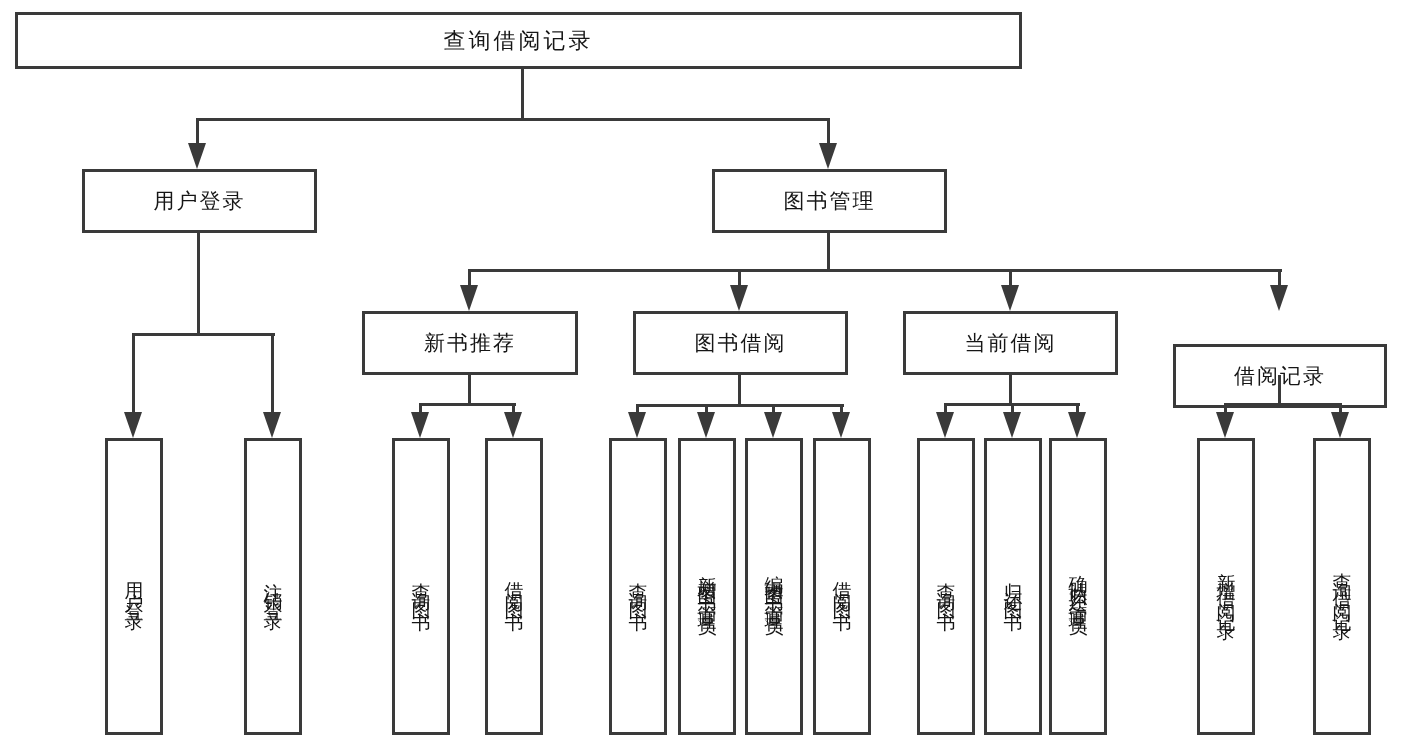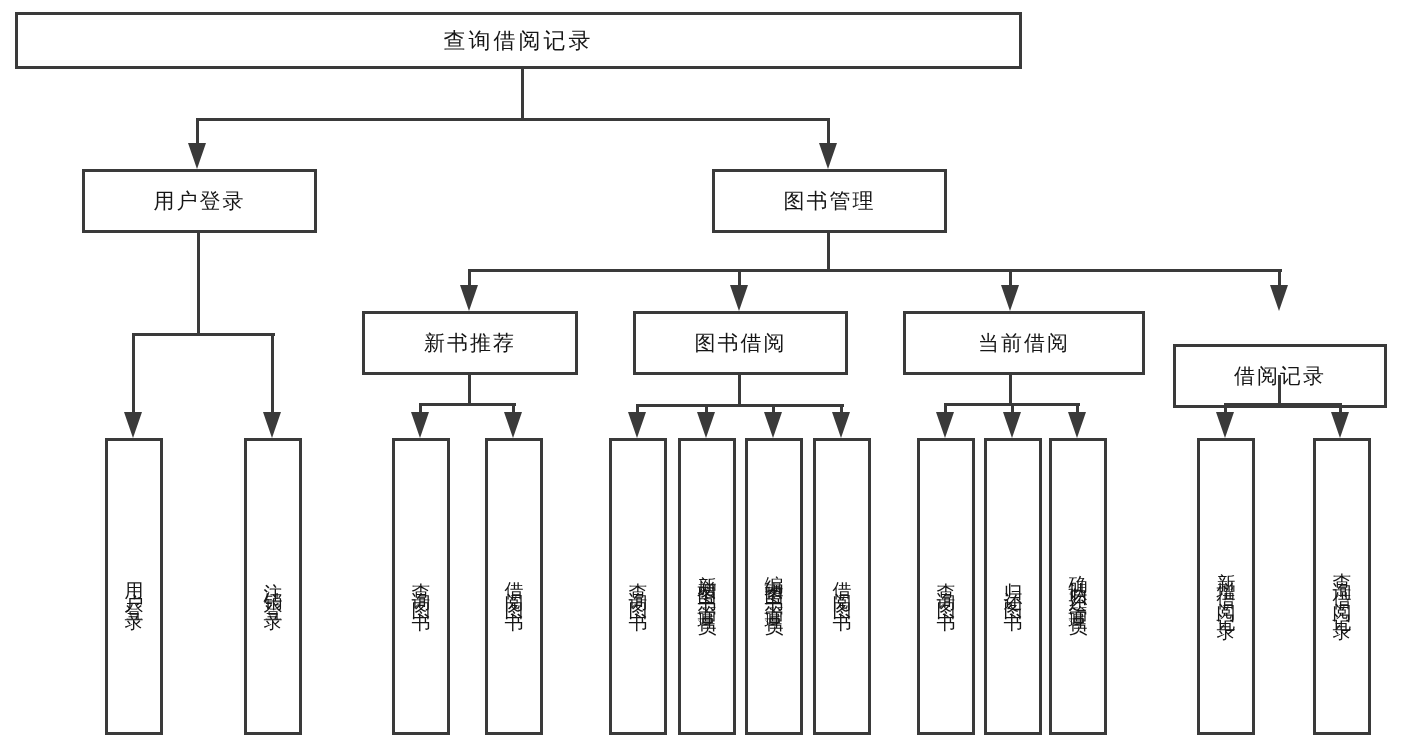--- a/index.html
+++ b/index.html
@@ -89,21 +89,21 @@
 
   <div class="cline" style="left:827px;top:233px;width:3px;height:38px;"></div>
   <div class="cline" style="left:468px;top:269px;width:814px;height:3px;"></div>
   <div class="drop" style="left:468px;top:272px;height:13px;"></div>
   <div class="drop" style="left:738px;top:272px;height:13px;"></div>
   <div class="drop" style="left:1009px;top:272px;height:13px;"></div>
   <div class="drop" style="left:1278px;top:272px;height:13px;"></div>
 
   <div class="box" style="left:362px;top:311px;width:216px;height:64px;">新书推荐</div>
   <div class="box" style="left:633px;top:311px;width:215px;height:64px;">图书借阅</div>
-  <div class="box" style="left:903px;top:311px;width:242px;height:64px;">当前借阅</div>
+  <div class="box" style="left:903px;top:311px;width:215px;height:64px;">当前借阅</div>
   <div class="box" style="left:1173px;top:311px;width:214px;height:64px;margin-top:33px;">借阅记录</div>
 
   <div class="cline" style="left:468px;top:375px;width:3px;height:30px;"></div>
   <div class="cline" style="left:419px;top:403px;width:97px;height:3px;"></div>
   <div class="drop" style="left:419px;top:406px;height:6px;"></div>
   <div class="drop" style="left:512px;top:406px;height:6px;"></div>
 
   <div class="cline" style="left:738px;top:375px;width:3px;height:31px;"></div>
   <div class="cline" style="left:636px;top:404px;width:208px;height:3px;"></div>
   <div class="drop" style="left:636px;top:406px;height:6px;"></div>

